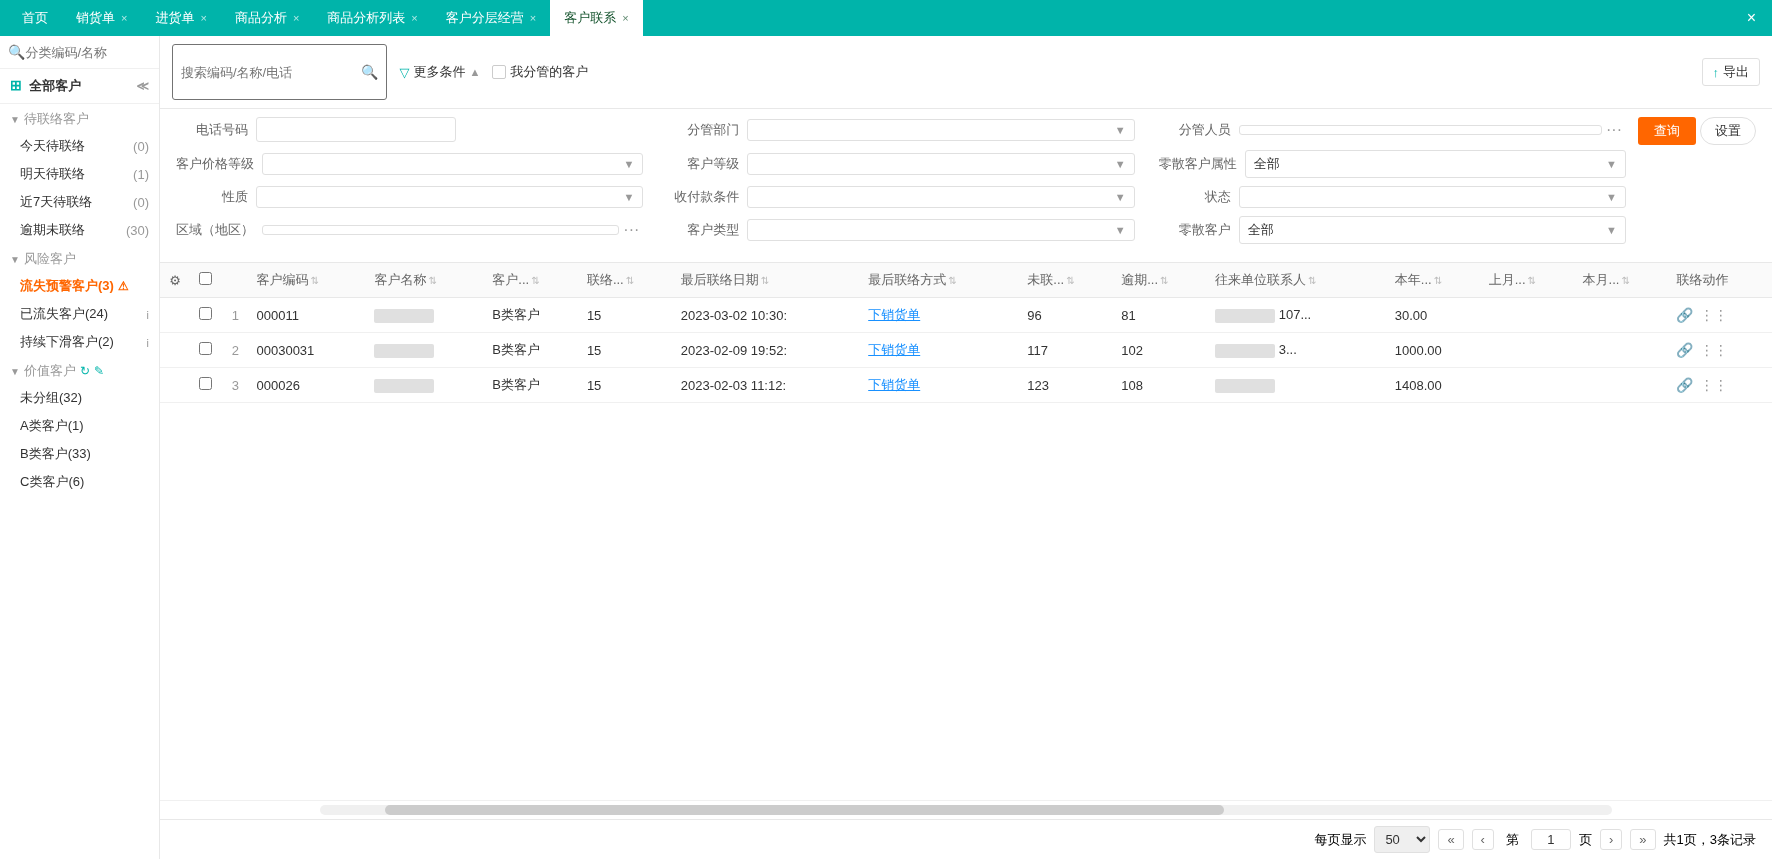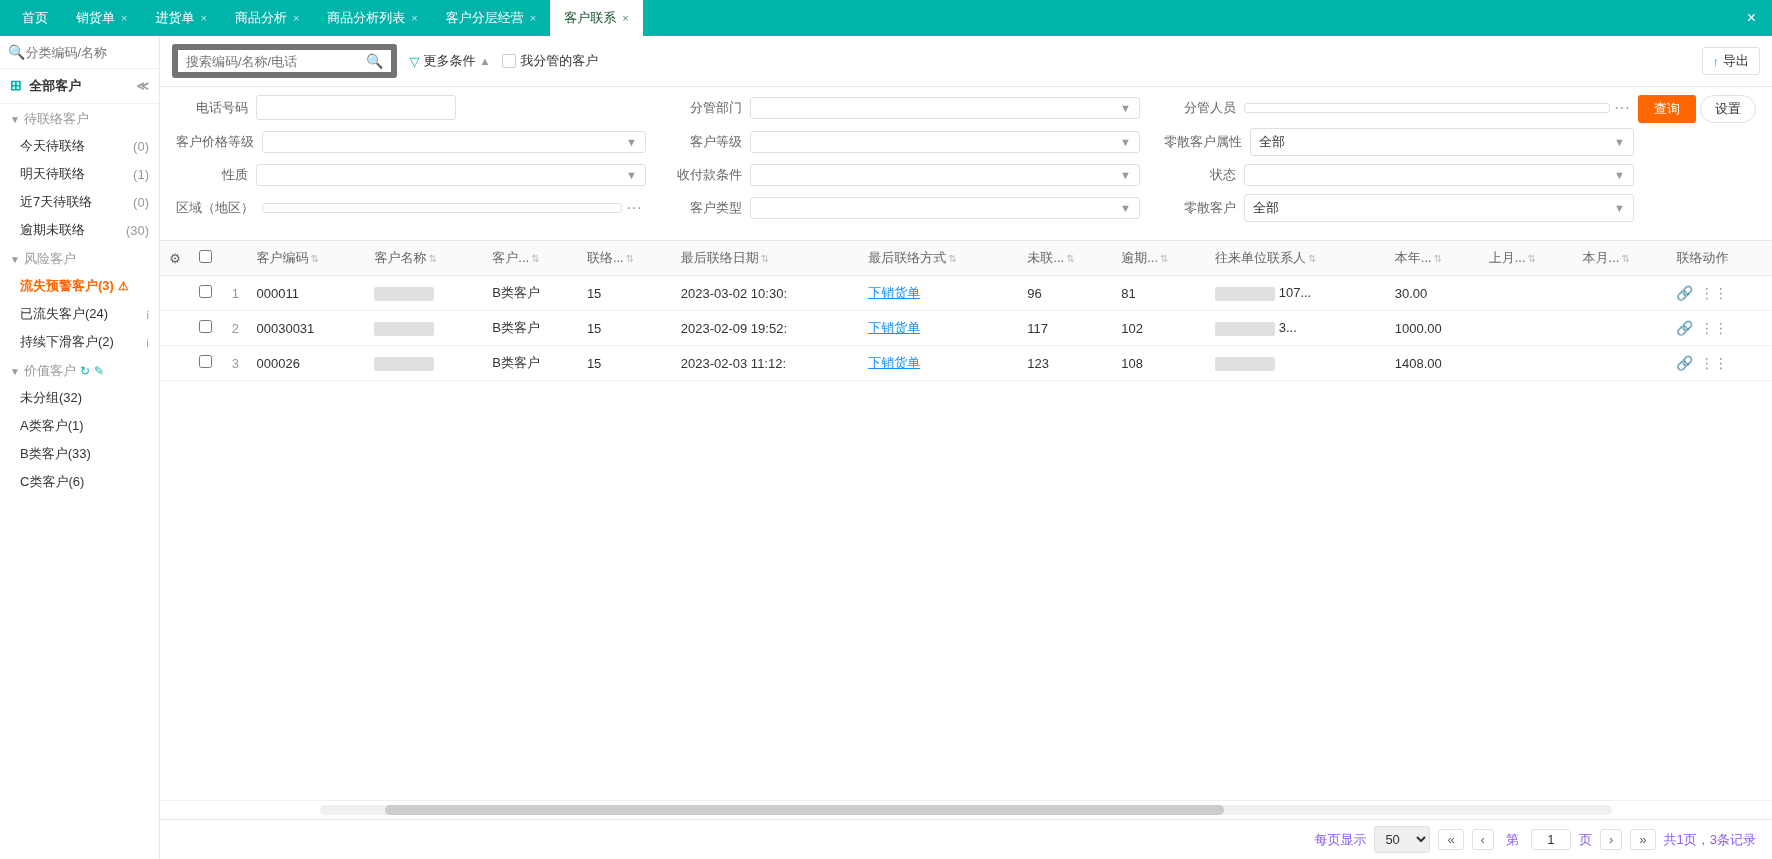--- a/index.html
+++ b/index.html
@@ -80,22 +80,22 @@
     .content-area {
       flex: 1; display: flex; flex-direction: column; overflow: hidden;
     }
 
     
     .toolbar {
       background: white; padding: 8px 12px; border-bottom: 1px solid #e8e8e8;
       display: flex; align-items: center; gap: 12px;
     }
     .toolbar .search-input-wrap {
-      display: flex; align-items: center; border: 6px solid #737373;
-      border-radius: 3px; padding: 3px 8px; min-width: 200px;
+      display: flex; align-items: center; border: 1px solid #737373;
+      border-radius: 3px; padding: 19px 8px; min-width: 200px;
     }
     .toolbar .search-input-wrap input {
       border: none; outline: none; font-size: 13px; color: #999; flex: 1;
     }
     .toolbar .search-icon { color: #ff6600; font-size: 14px; cursor: pointer; }
     .toolbar .filter-btn {
       display: flex; align-items: center; gap: 4px; cursor: pointer;
       color: #333; font-size: 13px;
     }
     .toolbar .filter-icon { color: #00b4aa; }
@@ -178,21 +178,21 @@
 
     .action-icons { display: flex; gap: 6px; align-items: center; }
     .action-icon { color: #999; cursor: pointer; font-size: 14px; }
 
     
     .pagination {
       background: white; border-top: 1px solid #e8e8e8;
       display: flex; align-items: center; justify-content: flex-end;
       padding: 8px 16px; gap: 8px; height: 40px;
     }
-    .pagination-text { color: #8b5cf6; }
+    .pagination-text { color: #000000; }
     .pagination-select {
       border: 1px solid #e0e0e0; border-radius: 3px; padding: 4px 6px;
       font-size: 13px; color: #333;
     }
     .pagination-btn {
       border: 1px solid #e0e0e0; background: white; color: #666;
       padding: 2px 8px; cursor: pointer; border-radius: 3px; font-size: 13px;
     }
     .pagination-btn:disabled { color: #ccc; cursor: default; }
     .pagination-page {
@@ -341,21 +341,21 @@
         <span>我分管的客户</span>
       </div>
       <div class="spacer"></div>
       <button class="export-btn">
         <span class="export-icon">↑</span>
         <span>导出</span>
       </button>
     </div>
 
     <div class="filter-panel">
-      <div style="display:flex; gap:4px">
+      <div style="display:flex; gap:12px">
         <div style="flex:1">
 
           <div class="filter-row">
             <div class="filter-item">
               <span class="filter-label">电话号码</span>
               <input type="text" class="filter-input" style="max-width: 200px;">
             </div>
             <div class="filter-divider"></div>
             <div class="filter-item">
               <span class="filter-label">分管部门</span>

